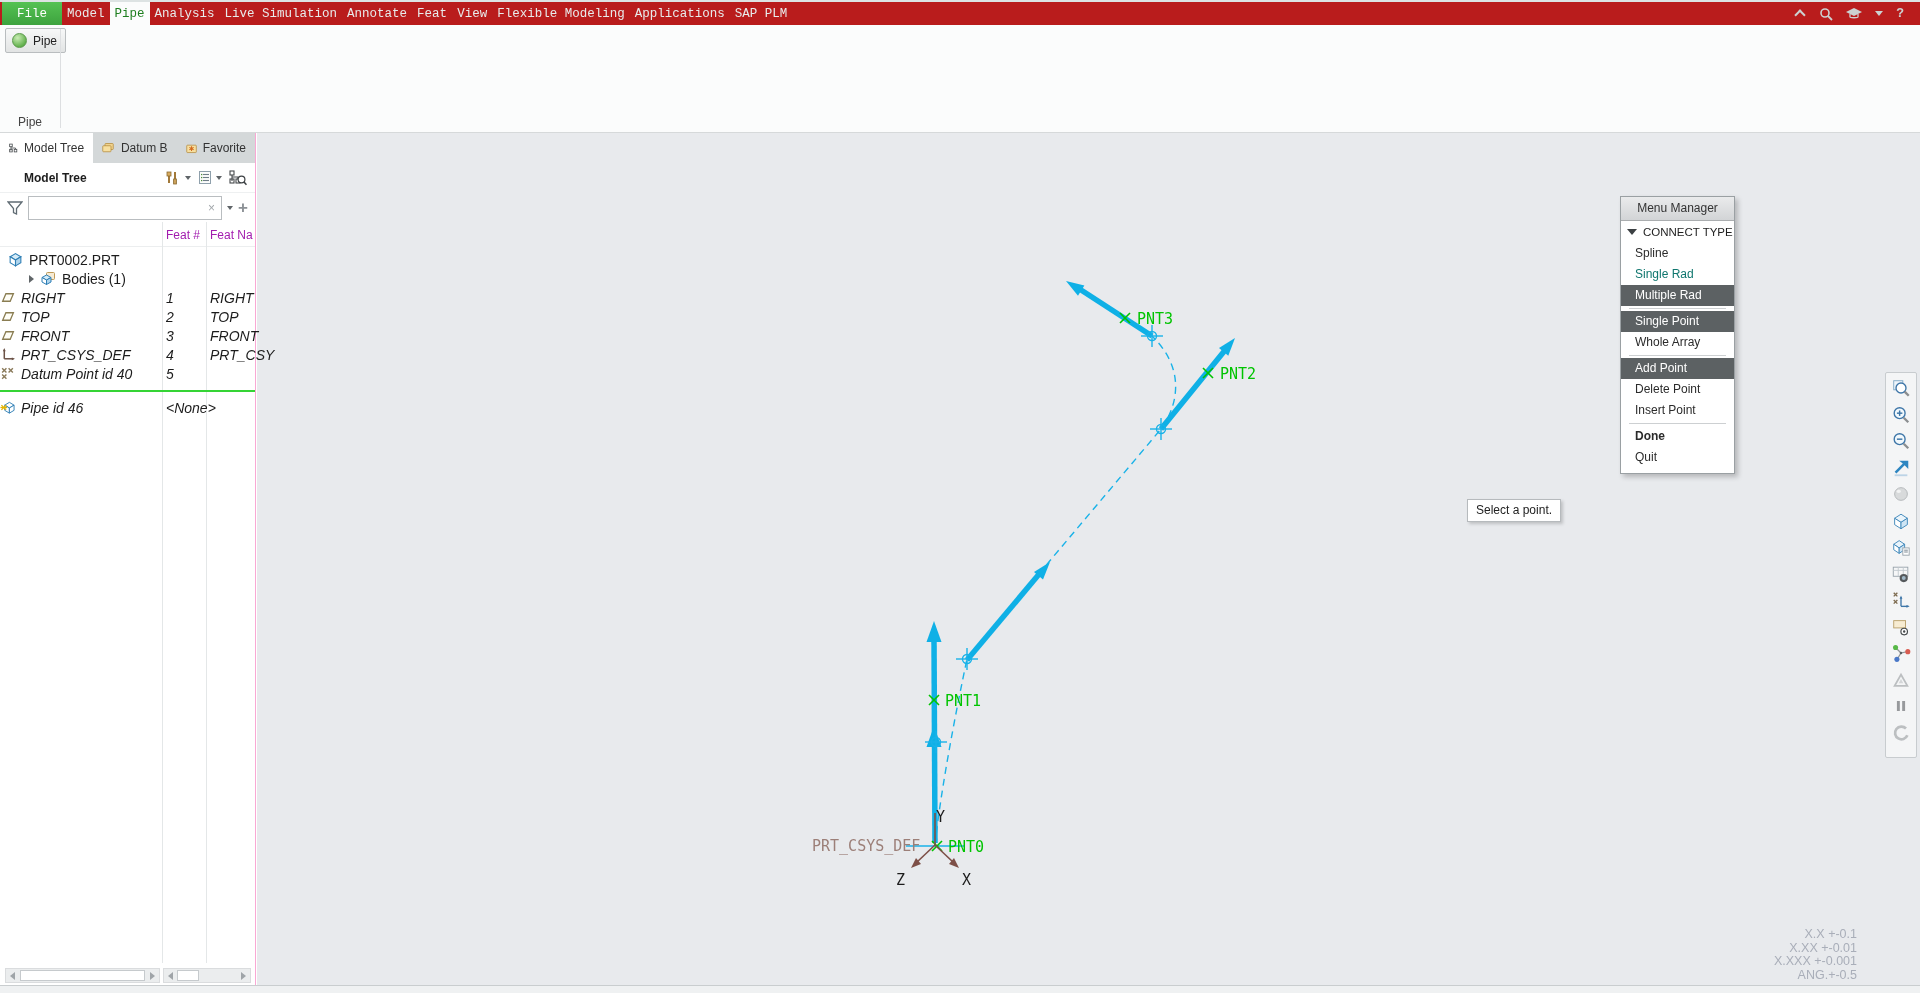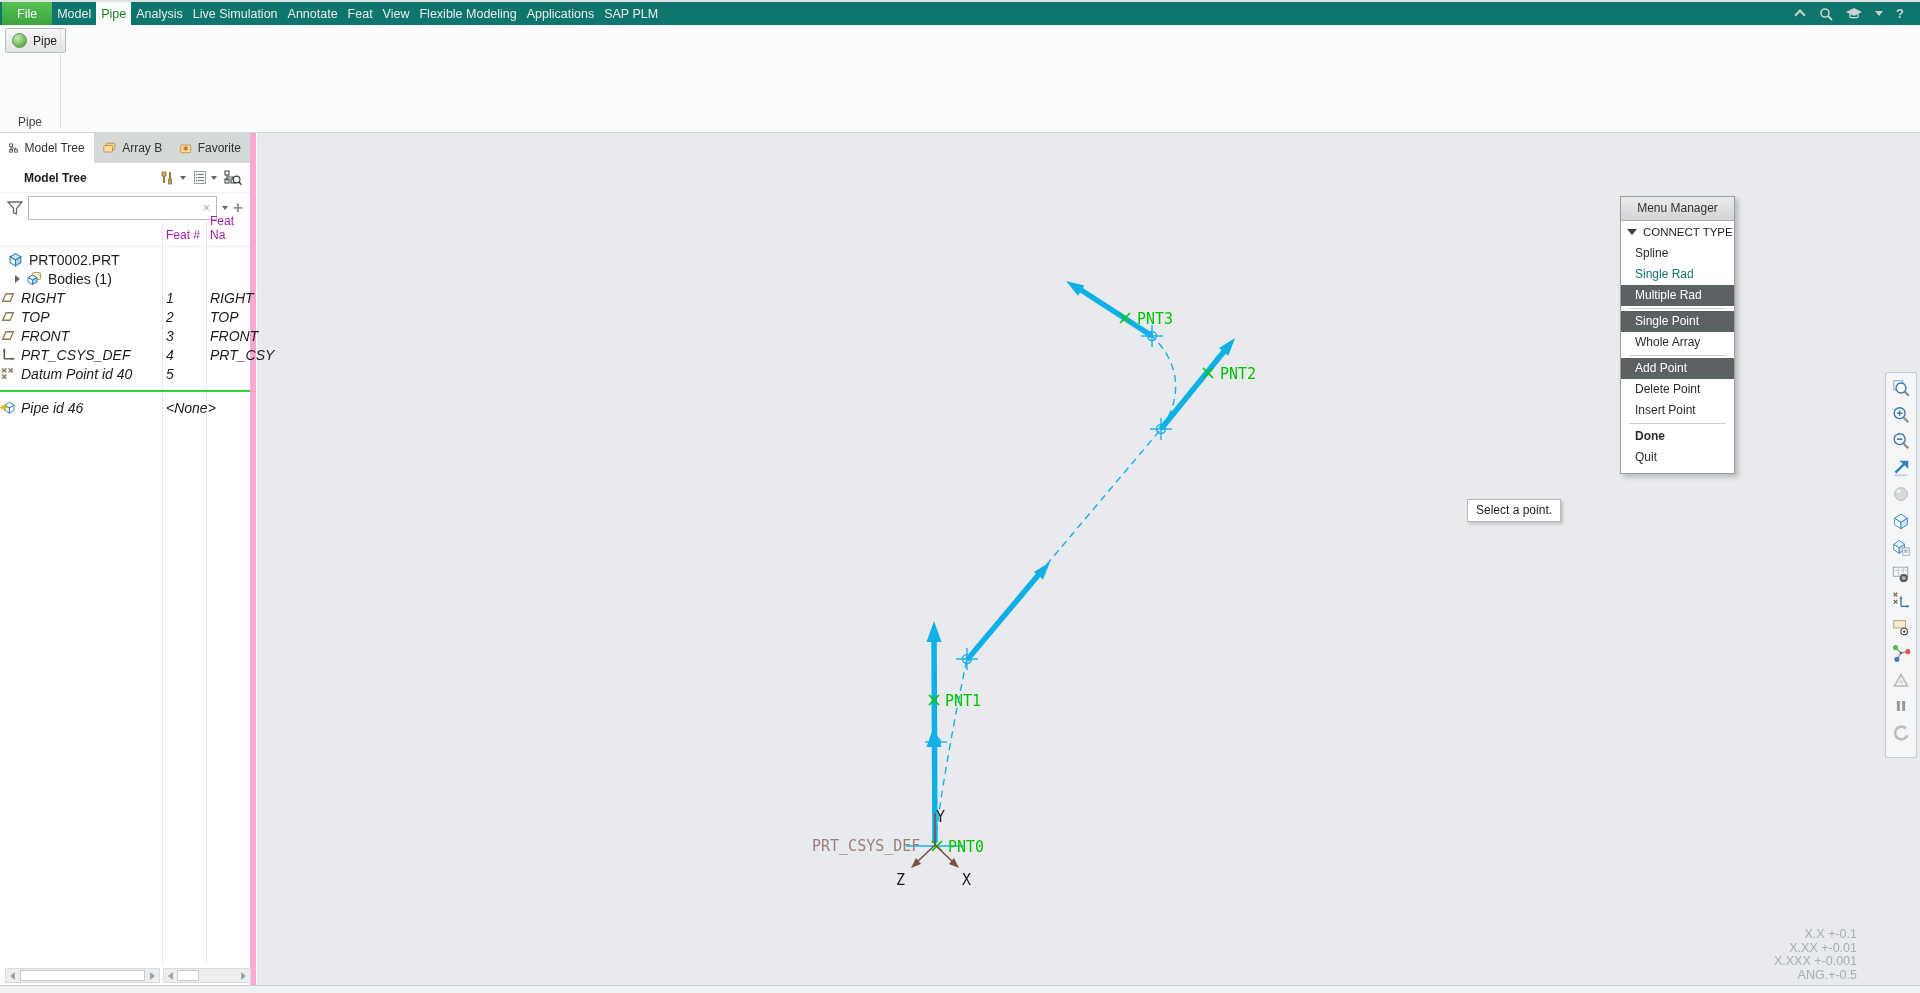--- a/index.html
+++ b/index.html
@@ -1,21 +1,21 @@
 <!DOCTYPE html>
 <html><head>
 <meta charset="utf-8">
 <style>
   html,body{margin:0;padding:0;background:#fff;}
   body{width:1920px;height:993px;position:relative;overflow:hidden;
        font-family:"Liberation Sans",sans-serif;-webkit-font-smoothing:antialiased;}
 
   
-  .tabbar{position:absolute;top:0;left:0;width:1920px;height:25px;background:#0f766e;
-          border-top:2px solid #dde3e3;display:flex;align-items:stretch;box-sizing:border-box;}
+  .tabbar{position:absolute;top:0;left:0;width:1920px;height:25px;background:#b91c1c;
+          border-top:2px solid #dde3e3;display:flex;align-items:stretch;box-sizing:border-box;font-family:Liberation Mono, monospace;}
   .tab{color:#e8ebeb;font-size:12.5px;padding:0 5px;display:flex;align-items:center;cursor:pointer;white-space:nowrap;}
   .tab.file{background:linear-gradient(#55c253,#3da33e);color:#fff;padding:0 15px;margin-left:2px;}
   .tab.active{background:#fbfcfc;color:#1e7e1f;}
   .win-icons{margin-left:auto;display:flex;align-items:center;gap:13px;padding-right:16px;color:#ccd2d2;}
   .win-icons .wi{display:flex;align-items:center;cursor:pointer;font-size:13px;}
   .chev{width:10px;height:6px;position:relative;}
   .chev:before{content:"";position:absolute;left:0;top:0;width:6px;height:6px;border-left:2px solid #ccd2d2;border-top:2px solid #ccd2d2;transform:rotate(45deg);}
   .caret-down{width:0;height:0;border-left:4px solid transparent;border-right:4px solid transparent;border-top:5px solid #ccd2d2;}
 
   
@@ -23,21 +23,21 @@
           border-bottom:1px solid #d6d9da;box-sizing:border-box;}
   .pipe-btn{position:absolute;left:5px;top:3px;height:23px;background:linear-gradient(#f7f8f8,#e2e4e4);
             border:1px solid #b9bdbf;border-radius:2px;display:flex;align-items:center;gap:6px;
             font-size:12px;color:#222;padding:0 8px 0 6px;cursor:pointer;}
   .sphere{width:13px;height:13px;border-radius:50%;background:radial-gradient(circle at 35% 30%,#c9ecb4,#64b24f 70%,#4d9340);border:1px solid #5b9a4b;}
   .group-divider{position:absolute;left:60px;top:4px;bottom:4px;width:1px;background:#dddfe1;}
   .group-label{position:absolute;left:0;width:60px;bottom:3px;text-align:center;font-size:12px;color:#444;}
 
   
   .nav{position:absolute;left:0;top:133px;width:256px;bottom:8px;background:#fff;
-       border-right:6px solid #f9a8d4;box-sizing:border-box;}
+       border-right:1px solid #f9a8d4;box-sizing:border-box;}
   .nav-tabs{height:30px;background:#d4d8d9;display:flex;align-items:stretch;overflow:hidden;}
   .nav-tab{display:flex;align-items:center;gap:6px;padding:0 9px;font-size:12px;color:#333;cursor:pointer;white-space:nowrap;overflow:hidden;}
   .nav-tab.active{background:#fff;}
   .nav-tab.trunc1{max-width:79px;}
   .nav-tab.trunc2{max-width:72px;}
   .nav-header{height:29px;display:flex;align-items:center;padding:0 8px 0 24px;border-bottom:1px solid #eef0f1;}
   .nav-title{font-size:12px;font-weight:bold;color:#1d1d1d;flex:1;}
   .hicon{display:flex;align-items:center;margin-left:7px;cursor:pointer;}
   .small-caret{width:0;height:0;border-left:3.5px solid transparent;border-right:3.5px solid transparent;border-top:4.5px solid #5f6468;margin-left:4px;}
   .filter-row{height:30px;display:flex;align-items:center;padding:0 7px;gap:5px;}
@@ -45,21 +45,21 @@
   .filter-box input{border:none;outline:none;flex:1;font-size:12px;font-family:"Liberation Sans",sans-serif;min-width:0;background:transparent;}
   .clear-x{color:#a2a7ab;font-size:12px;cursor:pointer;padding:0 2px;}
   .plus-btn{color:#8c9196;font-size:17px;line-height:14px;cursor:pointer;font-weight:bold;}
   .col-header{height:23px;position:relative;font-size:12px;color:#a21caf;border-bottom:1px solid #eceeef;}
   .col-header span{position:absolute;bottom:4px;}
   .col-feat{left:166px;} .col-fname{left:210px;}
   .col-line{position:absolute;width:1px;background:#e4e7e8;top:89px;bottom:22px;z-index:0;}
   .tree{position:relative;padding-top:3px;font-size:14px;color:#1c1c1c;z-index:1;}
   .trow{height:19px;display:flex;align-items:center;position:relative;cursor:pointer;}
   .trow .tlabel{white-space:nowrap;}
-  .pl-root{padding-left:8px;} .pl-child{font-style:italic;} .pl-bodies{padding-left:15px;}
+  .pl-root{padding-left:8px;} .pl-child{font-style:italic;} .pl-bodies{margin-left:29px;}
   .ticon{width:15px;height:15px;margin-right:6px;flex:0 0 auto;display:flex;}
   .twisty{width:0;height:0;border-top:4px solid transparent;border-bottom:4px solid transparent;border-left:5.5px solid #606568;margin-right:7px;}
   .feat-num{position:absolute;left:166px;} .feat-name{position:absolute;left:210px;}
   .insert-line{height:2px;background:#35d435;margin:7px 0 6px 0;}
   .hscroll{position:absolute;bottom:2px;height:15px;background:#ebedee;border:1px solid #dadcde;
            display:flex;align-items:center;box-sizing:border-box;}
   .hs-left{left:5px;width:155px;} .hs-right{left:163px;width:88px;}
   .sb-arrow{width:13px;height:100%;display:flex;align-items:center;justify-content:center;}
   .tri-l{width:0;height:0;border-top:4px solid transparent;border-bottom:4px solid transparent;border-right:5px solid #9fa4a8;}
   .tri-r{width:0;height:0;border-top:4px solid transparent;border-bottom:4px solid transparent;border-left:5px solid #9fa4a8;}
@@ -166,21 +166,21 @@
         </svg>
       <span>Model Tree</span>
     </div>
     <div class="nav-tab trunc1">
       <svg width="17" height="14" viewBox="0 0 17 14">
           <g>
             <rect x="4" y="1" width="11" height="8" rx="1" fill="#f1d38e" stroke="#b3893a"></rect>
             <rect x="1" y="4" width="11" height="8" rx="1" fill="#f7df9f" stroke="#b3893a"></rect>
           </g>
         </svg>
-      <span>Array B</span>
+      <span>Datum B</span>
     </div>
     <div class="nav-tab trunc2">
       <svg width="15" height="13" viewBox="0 0 15 13">
           <rect x="1" y="2" width="13" height="10" rx="1" fill="#f7df9f" stroke="#b3893a"></rect>
           <text x="7.5" y="10" font-size="9" text-anchor="middle" fill="#d2691e">✱</text>
         </svg>
       <span>Favorite</span>
     </div>
   </div>
 

